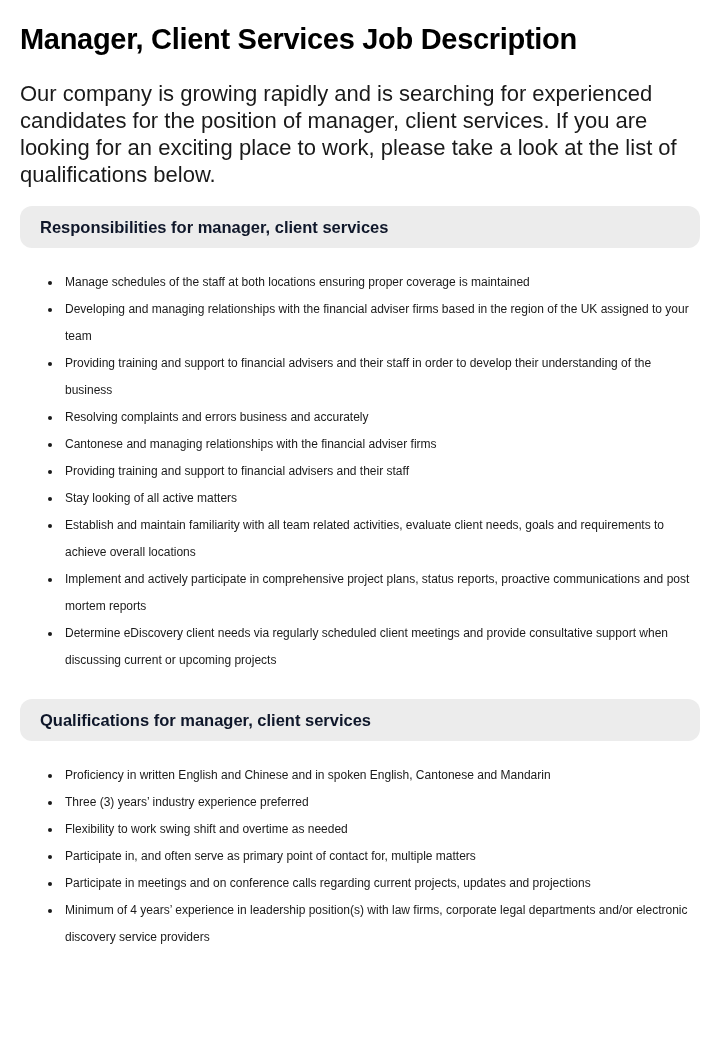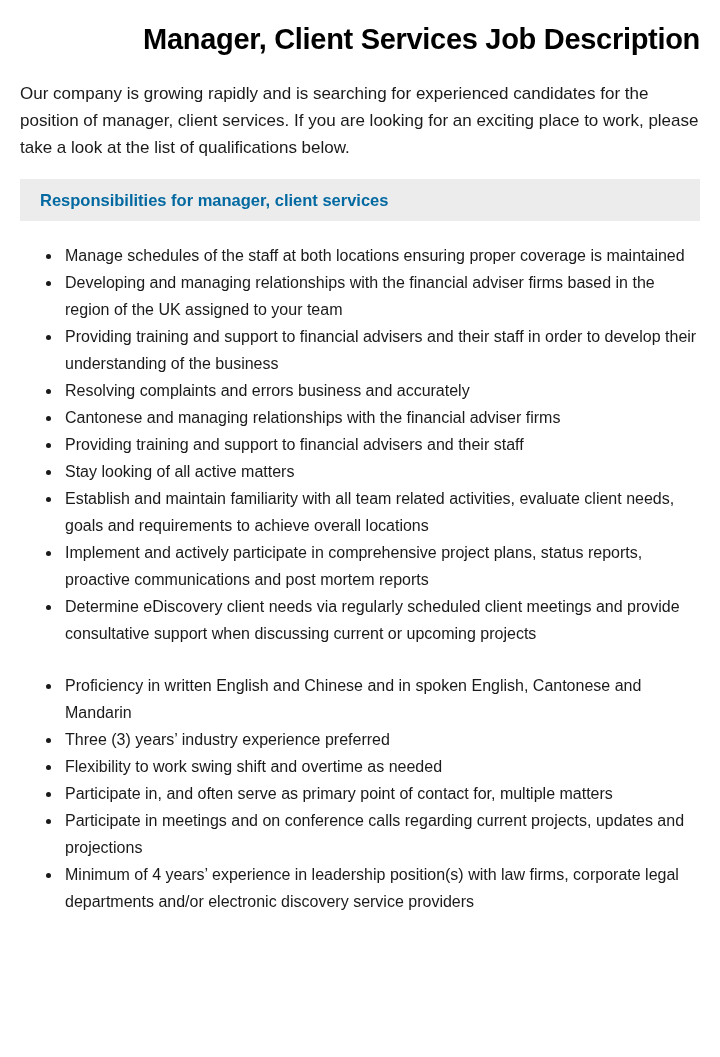--- a/index.html
+++ b/index.html
@@ -15,43 +15,44 @@
   }
   .page {
     width: 720px;
     padding: 0 20px 30px 20px;
     background: #ffffff;
   }
   .title {
     font-size: 29px;
     line-height: 34px;
     font-weight: 700;
-    text-align: right;
+    text-align: left;
     color: #000000;
     letter-spacing: -0.3px;
     margin: 22px 0 24px 0;
   }
   .intro {
-    font-size: 17px;
+    font-size: 22px;
     line-height: 27px;
     margin: 0 0 18px 0;
   }
   .section-heading {
     background: #ececec;
     font-size: 16.5px;
     line-height: 20px;
     font-weight: 700;
-    color: #0369a1;
+    color: #0f172a;
     padding: 11px 20px;
     margin: 0;
+    border-radius: 12px;
   }
   .bullet-list {
     margin: 21px 0 25px 0;
     padding-left: 42px;
-    font-size: 16px;
+    font-size: 12px;
     line-height: 27px;
   }
   .bullet-list li {
     padding-left: 3px;
     margin: 0;
   }
 </style>
 </head>
 <body>
 
@@ -71,20 +72,21 @@
         <li>Cantonese and managing relationships with the financial adviser firms</li>
         <li>Providing training and support to financial advisers and their staff</li>
         <li>Stay looking of all active matters</li>
         <li>Establish and maintain familiarity with all team related activities, evaluate client needs, goals and requirements to achieve overall locations</li>
         <li>Implement and actively participate in comprehensive project plans, status reports, proactive communications and post mortem reports</li>
         <li>Determine eDiscovery client needs via regularly scheduled client meetings and provide consultative support when discussing current or upcoming projects</li>
       </ul>
   </section>
 
   <section>
+    <div class="section-heading">Qualifications for manager, client services</div>
     <ul class="bullet-list">
         <li>Proficiency in written English and Chinese and in spoken English, Cantonese and Mandarin</li>
         <li>Three (3) years’ industry experience preferred</li>
         <li>Flexibility to work swing shift and overtime as needed</li>
         <li>Participate in, and often serve as primary point of contact for, multiple matters</li>
         <li>Participate in meetings and on conference calls regarding current projects, updates and projections</li>
         <li>Minimum of 4 years’ experience in leadership position(s) with law firms, corporate legal departments and/or electronic discovery service providers</li>
       </ul>
   </section>
 

